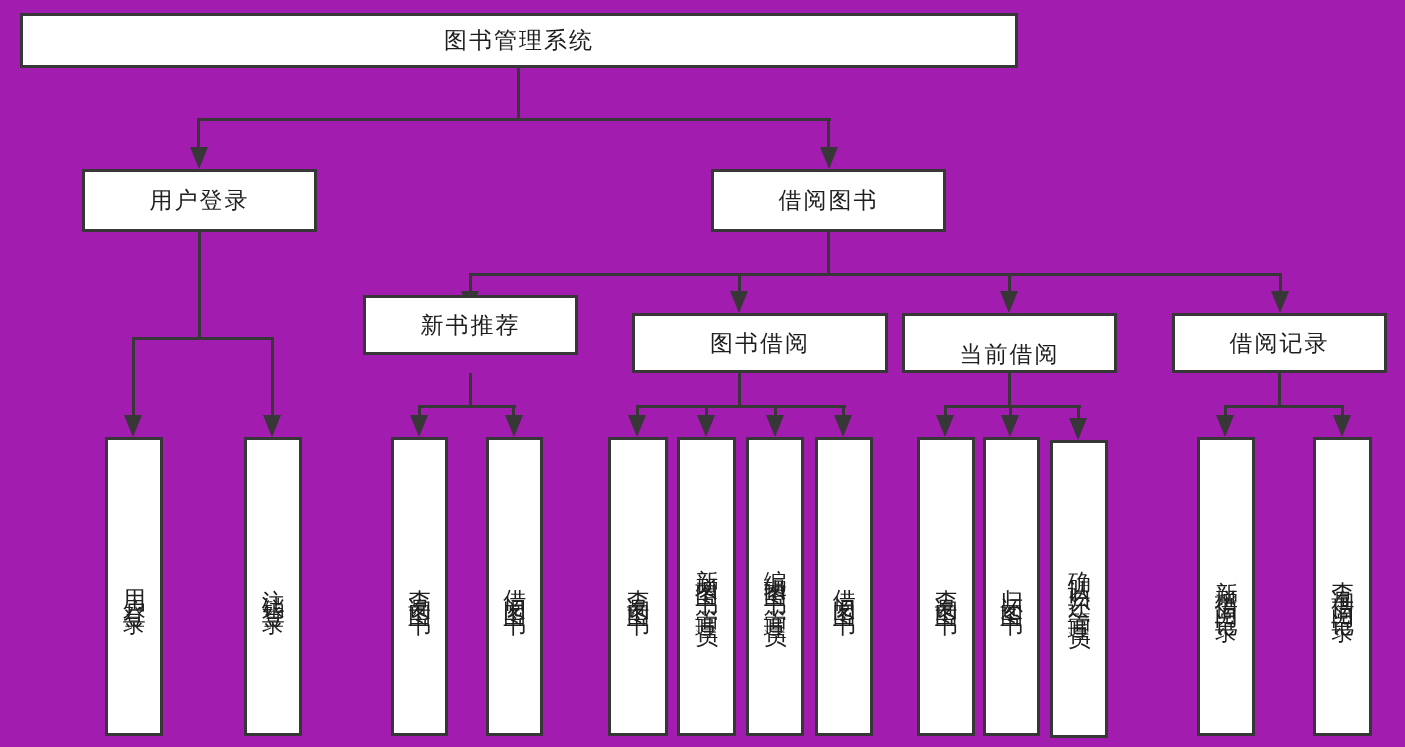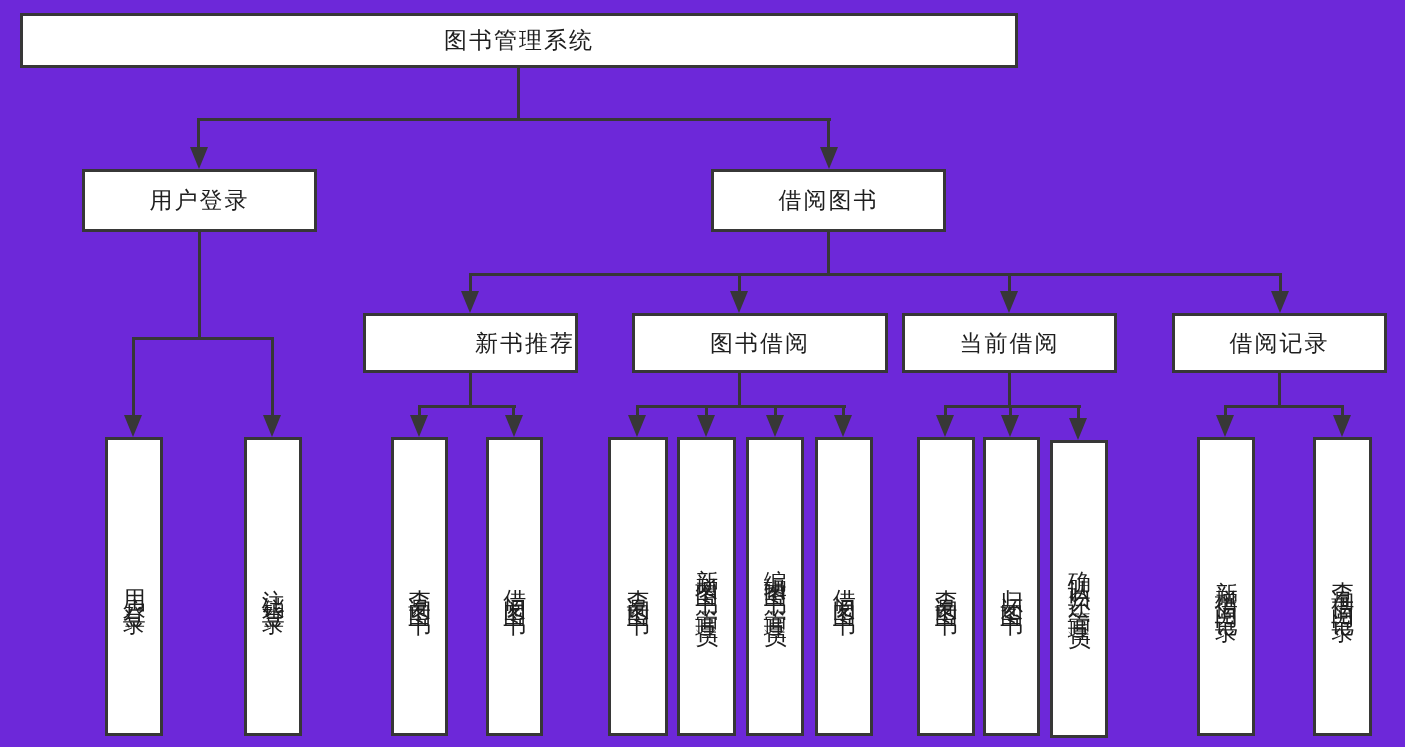--- a/index.html
+++ b/index.html
@@ -1,21 +1,21 @@
 <!DOCTYPE html>
 <html><head>
 <meta charset="utf-8">
 <style>
   html, body { margin: 0; padding: 0; background: #ffffff; }
   body { font-family: "Liberation Sans", "DejaVu Sans", sans-serif; }
   .canvas {
     position: relative;
     width: 1405px;
     height: 747px;
-    background: #6d28d9;
+    background: #a21caf;
     overflow: hidden;
   }
   .box {
     position: absolute;
     box-sizing: border-box;
     border: 3px solid #373737;
     background: #ffffff;
     display: flex;
     align-items: center;
     justify-content: center;
@@ -88,27 +88,27 @@
   <div class="line" style="left:469px; top:273px; width:813px; height:3px;"></div>
   <div class="line" style="left:469px; top:273px; width:3px; height:18px;"></div>
   <div class="line" style="left:738px; top:273px; width:3px; height:18px;"></div>
   <div class="line" style="left:1008px; top:273px; width:3px; height:18px;"></div>
   <div class="line" style="left:1279px; top:273px; width:3px; height:18px;"></div>
   <div class="arrow" style="left:461px; top:291px;"></div>
   <div class="arrow" style="left:730px; top:291px;"></div>
   <div class="arrow" style="left:1000px; top:291px;"></div>
   <div class="arrow" style="left:1271px; top:291px;"></div>
 
-  <div class="box h" style="left:363px; top:313px; width:215px; height:60px;justify-content:flex-end;">
+  <div class="box h" style="left:363px; top:295px; width:215px; height:60px;">
     <span>新书推荐</span>
   </div>
   <div class="box h" style="left:632px; top:313px; width:256px; height:60px;">
     <span>图书借阅</span>
   </div>
-  <div class="box h" style="left:902px; top:313px; width:215px; height:60px;">
+  <div class="box h" style="left:902px; top:313px; width:215px; height:60px;align-items:flex-end;">
     <span>当前借阅</span>
   </div>
   <div class="box h" style="left:1172px; top:313px; width:215px; height:60px;">
     <span>借阅记录</span>
   </div>
 
   <div class="line" style="left:469px; top:373px; width:3px; height:32px;"></div>
   <div class="line" style="left:418px; top:405px; width:98px; height:3px;"></div>
   <div class="line" style="left:418px; top:405px; width:3px; height:10px;"></div>
   <div class="line" style="left:512px; top:405px; width:3px; height:10px;"></div>

